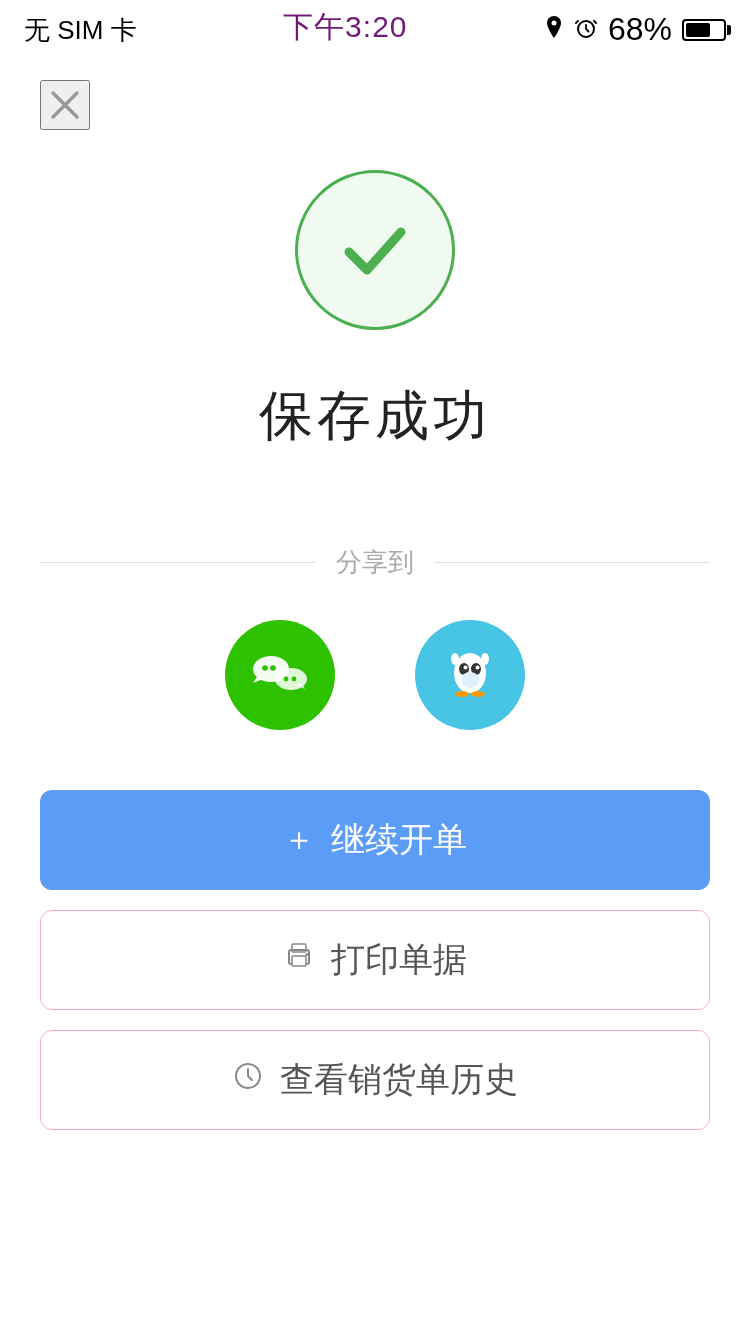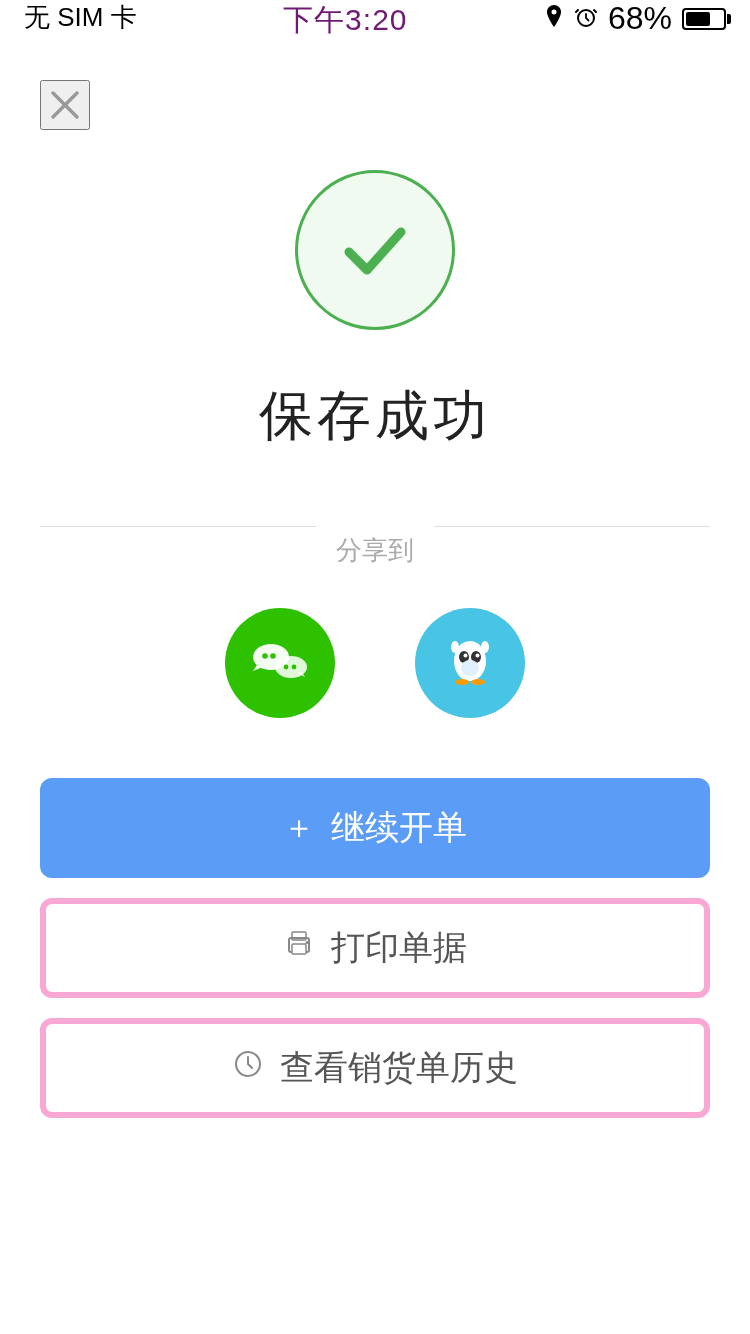--- a/index.html
+++ b/index.html
@@ -13,23 +13,23 @@
       display: flex;
       flex-direction: column;
     }
 
     
     .status-bar {
       width: 100%;
       height: 60px;
       background: #ffffff;
       display: flex;
-      align-items: flex-start;
+      align-items: flex-end;
       justify-content: space-between;
-      padding: 0 24px;
+      padding: 12px 24px;
       flex-shrink: 0;
     }
     .status-left {
       display: flex;
       align-items: center;
       gap: 10px;
       font-size: 26px;
       color: #000;
       font-weight: 500;
     }
@@ -123,21 +123,21 @@
     .check-mark {
       width: 80px;
       height: 80px;
     }
 
     
     .success-title {
       font-size: 54px;
       font-weight: 500;
       color: #222;
-      margin-bottom: 32px;
+      margin-bottom: 92px;
       letter-spacing: 4px;
       font-family: Liberation Mono, monospace;
     }
 
     
     .share-section {
       width: 100%;
       display: flex;
       flex-direction: column;
       align-items: center;
@@ -152,21 +152,20 @@
     }
     .divider-line {
       flex: 1;
       height: 1px;
       background: #e0e0e0;
     }
     .share-label {
       font-size: 26px;
       color: #aaa;
       white-space: nowrap;
-      margin-top: 48px;
     }
     .share-icons {
       display: flex;
       gap: 80px;
       align-items: center;
     }
     .share-app-icon {
       width: 110px;
       height: 110px;
       border-radius: 50%;
@@ -197,21 +196,21 @@
       cursor: pointer;
       border: none;
     }
     .btn-primary {
       background: #5b9cf6;
       color: #fff;
     }
     .btn-secondary {
       background: #fff;
       color: #555;
-      border: 6px solid #f9a8d4;
+      border: 1px solid #f9a8d4;
     }
     .btn-icon {
       font-size: 32px;
     }
   </style>
 </head>
 <body>
 
 <div class="status-bar">
   <div class="status-left">

